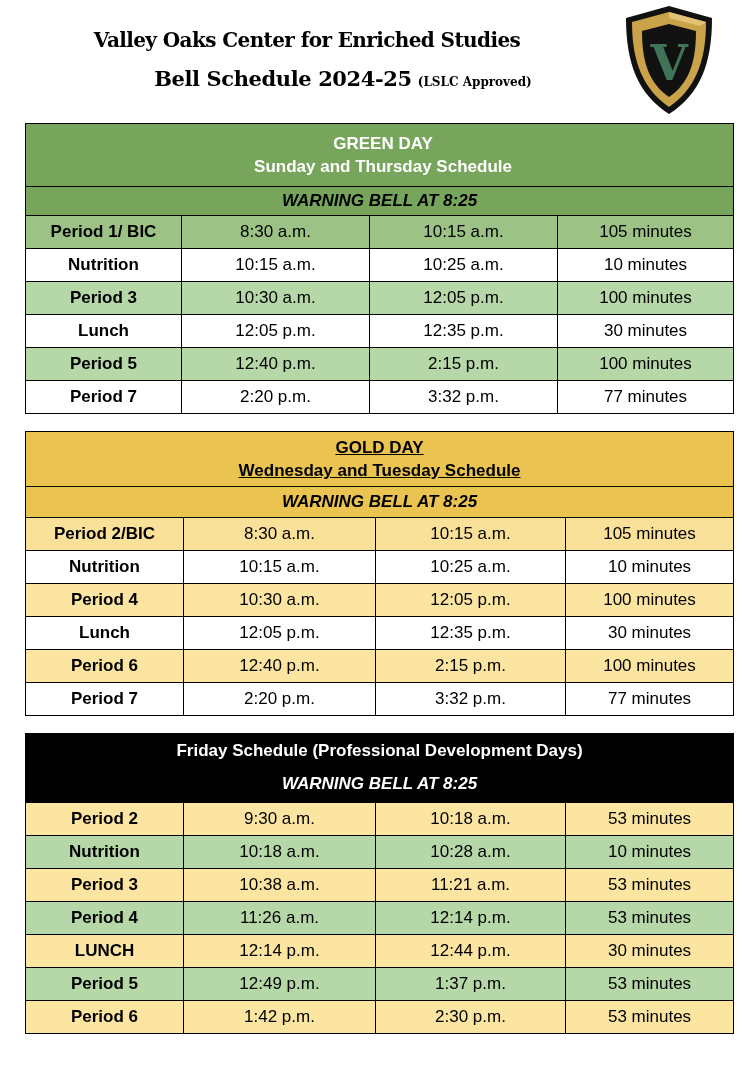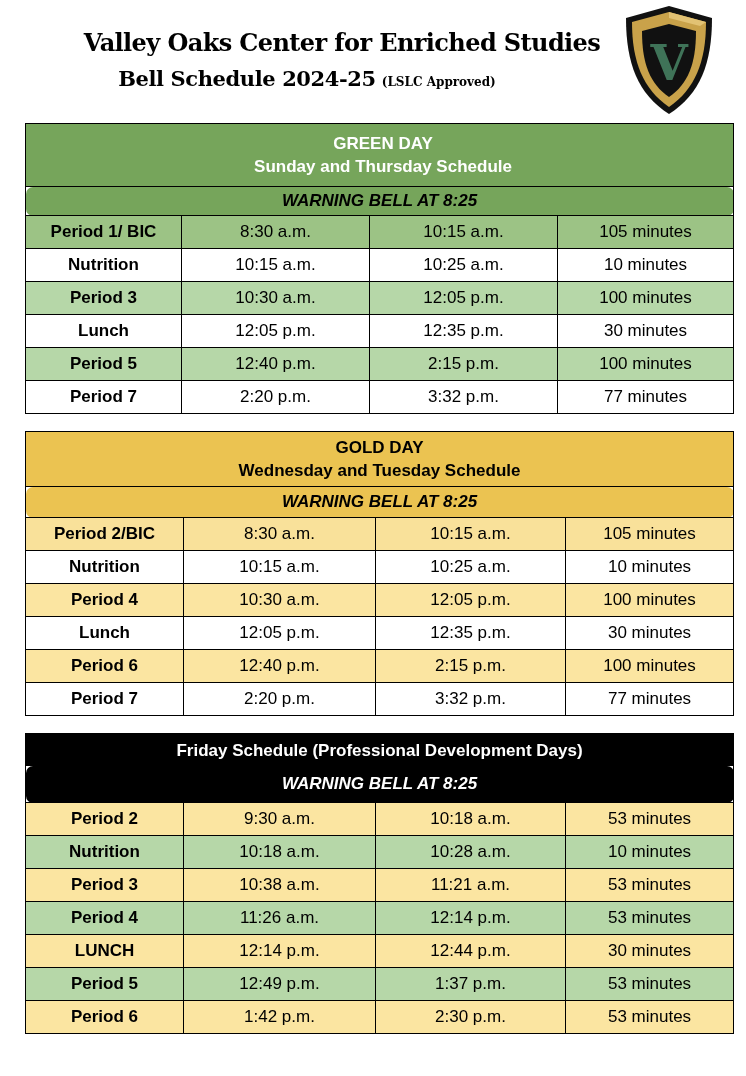--- a/index.html
+++ b/index.html
@@ -1,41 +1,41 @@
 <!DOCTYPE html>
 <html><head>
 <meta charset="utf-8">
 <style>
   html, body { margin: 0; padding: 0; background: #ffffff; }
   body { width: 746px; height: 1076px; position: relative; overflow: hidden; font-family: "Liberation Sans", sans-serif; color: #000; }
 
   .header { position: absolute; left: 0; top: 0; width: 746px; height: 120px; }
-  .title-1 { position: absolute; left: 0; width: 614px; top: 28px; text-align: center; font-family: "DejaVu Serif", serif; font-weight: bold; font-size: 24px; letter-spacing: -0.6px; padding-left: 35px; }
-  .title-2 { position: absolute; left: 0; width: 614px; top: 66px; text-align: center; font-family: "DejaVu Serif", serif; font-weight: bold; font-size: 21px; letter-spacing: -0.4px; }
+  .title-1 { position: absolute; left: 0; width: 614px; top: 28px; text-align: center; font-family: "DejaVu Serif", serif; font-weight: bold; font-size: 20px; letter-spacing: -0.6px; }
+  .title-2 { position: absolute; left: 0; width: 614px; top: 66px; text-align: center; font-family: "DejaVu Serif", serif; font-weight: bold; font-size: 21px; letter-spacing: -0.4px; padding-left: 36px; }
   .title-2 .approved { font-size: 12px; font-weight: bold; margin-left: 6px; letter-spacing: 0; }
   .logo { position: absolute; left: 622px; top: 4px; width: 94px; height: 112px; }
 
   table.sched { position: absolute; left: 25px; width: 708px; border-collapse: collapse; table-layout: fixed; }
   table.sched td { border: 1.5px solid #000; text-align: center; font-size: 17px; padding: 0; }
   table.sched td.label { font-weight: bold; margin-top: 28px; }
   .head-main { font-weight: bold; font-size: 17px; line-height: 23px; }
-  .head-warn { font-weight: bold; font-style: italic; font-size: 14px; border-radius: 7px; }
+  .head-warn { font-weight: bold; font-style: italic; font-size: 14px; }
 
   
   #green { top: 123px; }
   #green .h1 td { background: #76a55b; color: #fff; height: 62px; padding-left: 7px; }
   #green .h2 td { background: #76a55b; height: 28px; }
   #green tr.row td { height: 32px; }
   #green tr.alt td { background: #b6d7a8; }
   #green tr.plain td { background: #ffffff; }
   #green tr.first td { background: #9cc385; }
 
   
   #gold { top: 431px; }
-  #gold .h1 td { background: #ebc351; color: #000; height: 54px; }
+  #gold .h1 td { background: #ebc351; color: #000; height: 54px; text-decoration: underline; }
   #gold .h2 td { background: #ebc351; height: 30px; }
   #gold tr.row td { height: 32px; }
   #gold tr.alt td { background: #fbe5a1; }
   #gold tr.plain td { background: #ffffff; }
   #gold tr.first td { background: #f9e19a; }
 
   
   #tue { top: 733px; }
   #tue .h1 td { background: #000; color: #fff; height: 32px; border-bottom: none; }
   #tue .h2 td { background: #000; color: #fff; height: 36px; border-top: none; }

